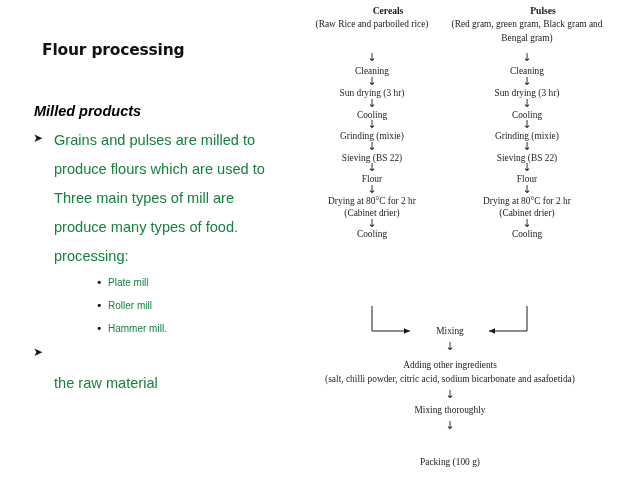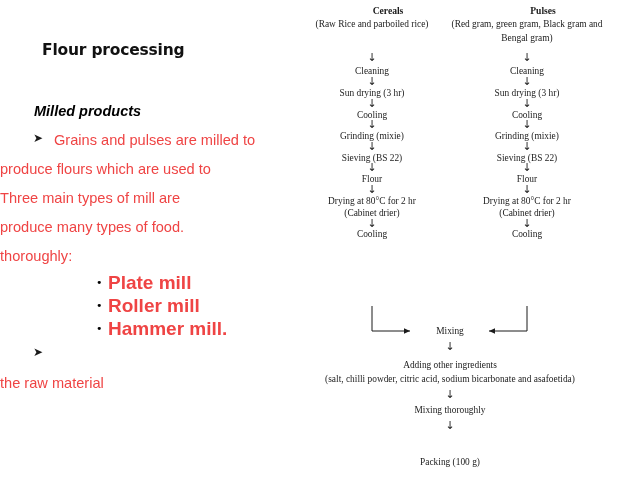--- a/index.html
+++ b/index.html
@@ -57,21 +57,21 @@
   }
 
   .bullet-row {
     position: relative;
     display: flex;
     align-items: flex-start;
     min-height: 29px;
   }
   .bullet-row.lvl1 { padding-left: 33px; }
   .bullet-row.lvl2 { padding-left: 96px; }
-  .bullet-row.cont { }
+  .bullet-row.cont { padding-left: 54px; }
 
   .marker-arrow {
     flex: 0 0 auto;
     width: 21px;
     font-family: "DejaVu Sans", sans-serif;
     font-size: 12px;
     line-height: 24px;
     color: #1a1a1a;
   }
   .marker-dot {
@@ -80,27 +80,26 @@
     font-family: "DejaVu Sans", sans-serif;
     font-size: 11px;
     line-height: 23px;
     color: #000000;
   }
   .bullet-text {
     flex: 1 1 auto;
     font-family: "Liberation Sans", sans-serif;
     font-size: 14.6px;
     line-height: 29px;
-    color: #ef4444;
+    color: #15803d;
     white-space: nowrap;
   }
   .bullet-text.sub {
-    font-size: 19px;
+    font-size: 10px;
     line-height: 23px;
-    font-weight: bold;
   }
   .bullet-row.lvl2 { min-height: 23px; }
 
   
   #flowchart {
     position: absolute;
     left: 298px;
     top: 0;
     width: 340px;
     height: 478px;
@@ -155,21 +154,21 @@
       <div class="bullet-row cont">
         <span class="bullet-text">produce flours which are used to</span>
       </div>
       <div class="bullet-row cont">
         <span class="bullet-text">Three main types of mill are</span>
       </div>
       <div class="bullet-row cont">
         <span class="bullet-text">produce many types of food.</span>
       </div>
       <div class="bullet-row cont">
-        <span class="bullet-text">thoroughly:</span>
+        <span class="bullet-text">processing:</span>
       </div>
       <div class="bullet-row lvl2">
         <span class="marker-dot">•</span>
         <span class="bullet-text sub">Plate mill</span>
       </div>
       <div class="bullet-row lvl2">
         <span class="marker-dot">•</span>
         <span class="bullet-text sub">Roller mill</span>
       </div>
       <div class="bullet-row lvl2">

